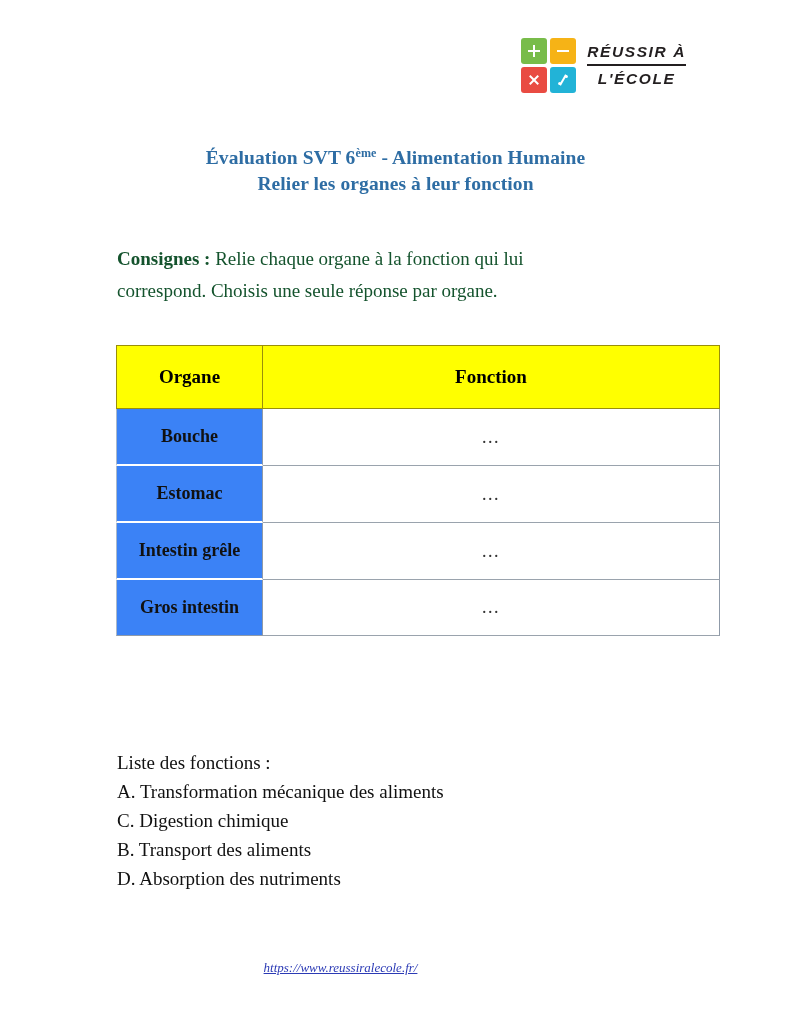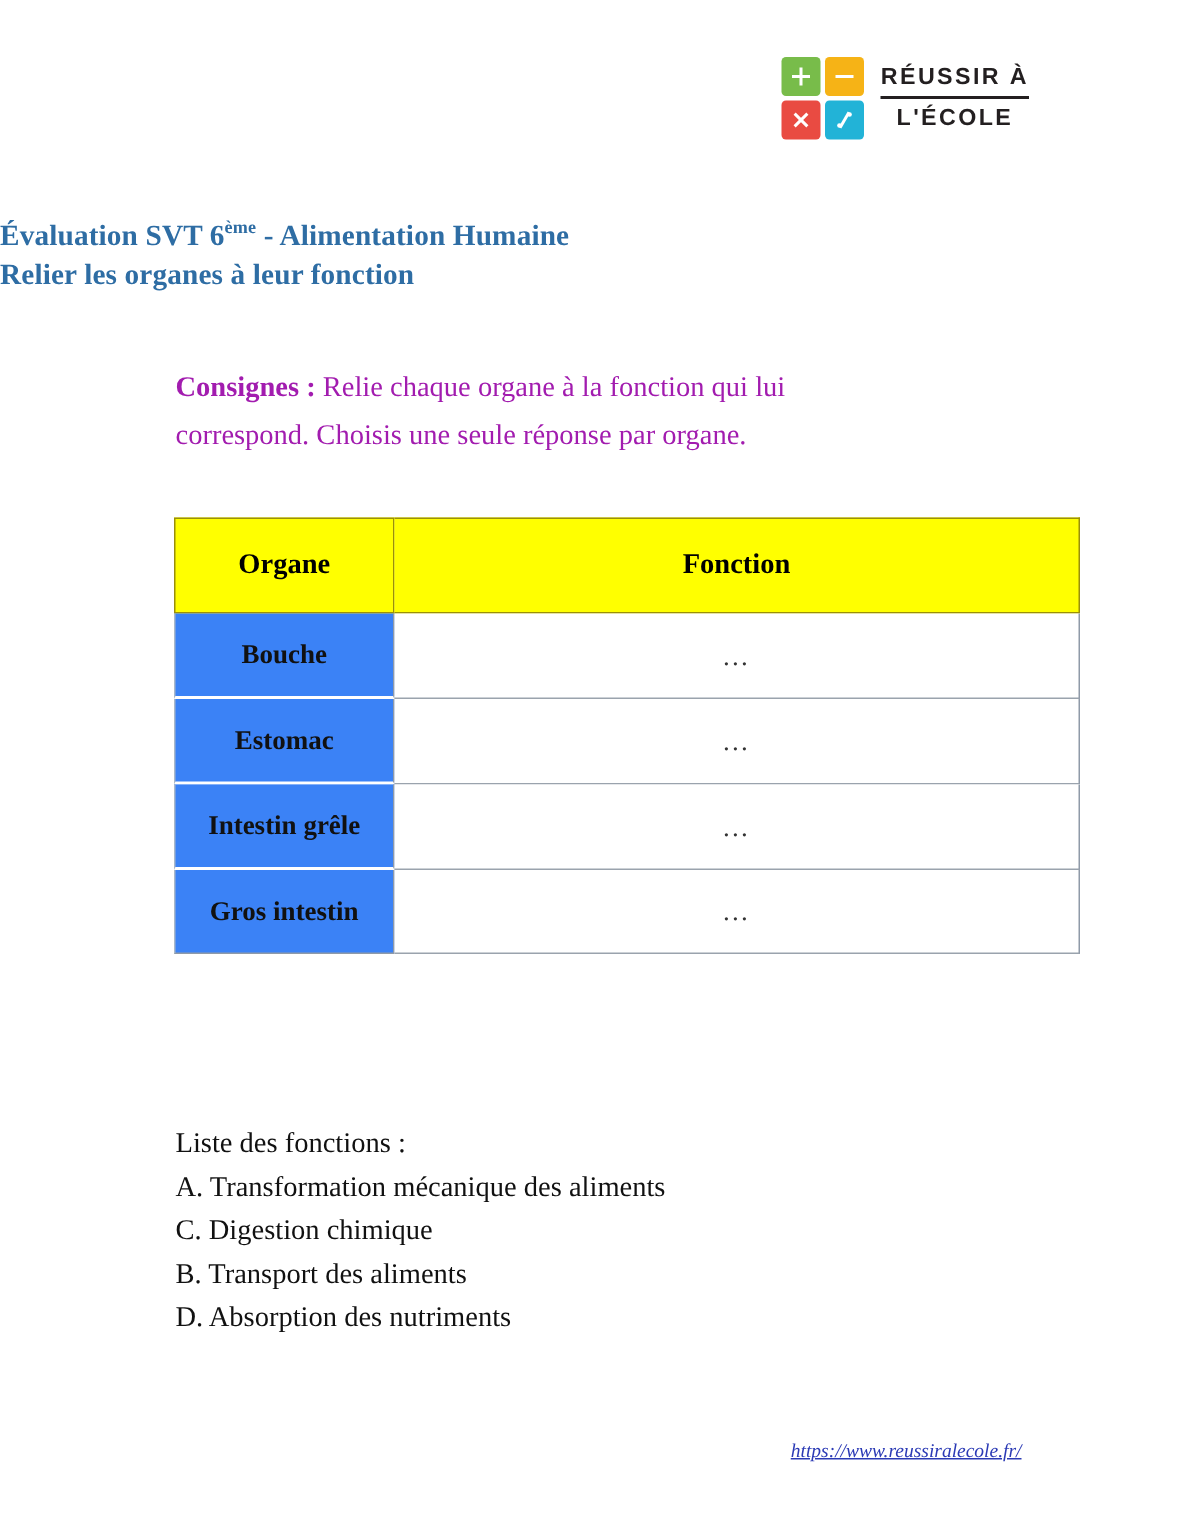--- a/index.html
+++ b/index.html
@@ -44,38 +44,41 @@
     font-family: "Liberation Sans", "DejaVu Sans", sans-serif;
     font-weight: bold;
     color: #231f20;
     text-align: center;
     line-height: 1;
   }
   .logo-words .lw-top {
     font-size: 15.5px;
     letter-spacing: 1.6px;
     padding-bottom: 4px;
+    font-style: italic;
   }
   .logo-rule {
     height: 2.6px;
     background: #231f20;
     width: 100%;
   }
   .logo-words .lw-bot {
     font-size: 15.5px;
     letter-spacing: 1.6px;
     padding-top: 5px;
+    font-style: italic;
   }
 
   
   .title-wrap {
     position: absolute;
     top: 145px;
     left: 0;
     width: 791px;
+    text-align: center;
   }
   .doc-title {
     font-family: "Liberation Serif", "DejaVu Serif", serif;
     font-weight: bold;
     font-size: 19.5px;
     color: #2e6da4;
     line-height: 26px;
     letter-spacing: 0.1px;
   }
   .doc-title sup {
@@ -85,21 +88,21 @@
   }
 
   
   .instructions {
     position: absolute;
     top: 243px;
     left: 117px;
     width: 500px;
     font-size: 19px;
     line-height: 32px;
-    color: #a21caf;
+    color: #14532d;
   }
   .instructions .lead { font-weight: bold; }
 
   
   .table-wrap {
     position: absolute;
     top: 345px;
     left: 116px;
     width: 604px;
     border-radius: 11px;
@@ -168,21 +171,21 @@
     color: #111111;
   }
   .fn-list .fn-line { white-space: nowrap; }
 
   
   .footer-url {
     position: absolute;
     top: 958px;
     left: 0;
     width: 681px;
-    text-align: right;
+    text-align: center;
   }
   .footer-url a {
     font-size: 13px;
     font-style: italic;
     color: #2b3ab5;
     text-decoration: underline;
   }
 </style>
 </head>
 <body>

